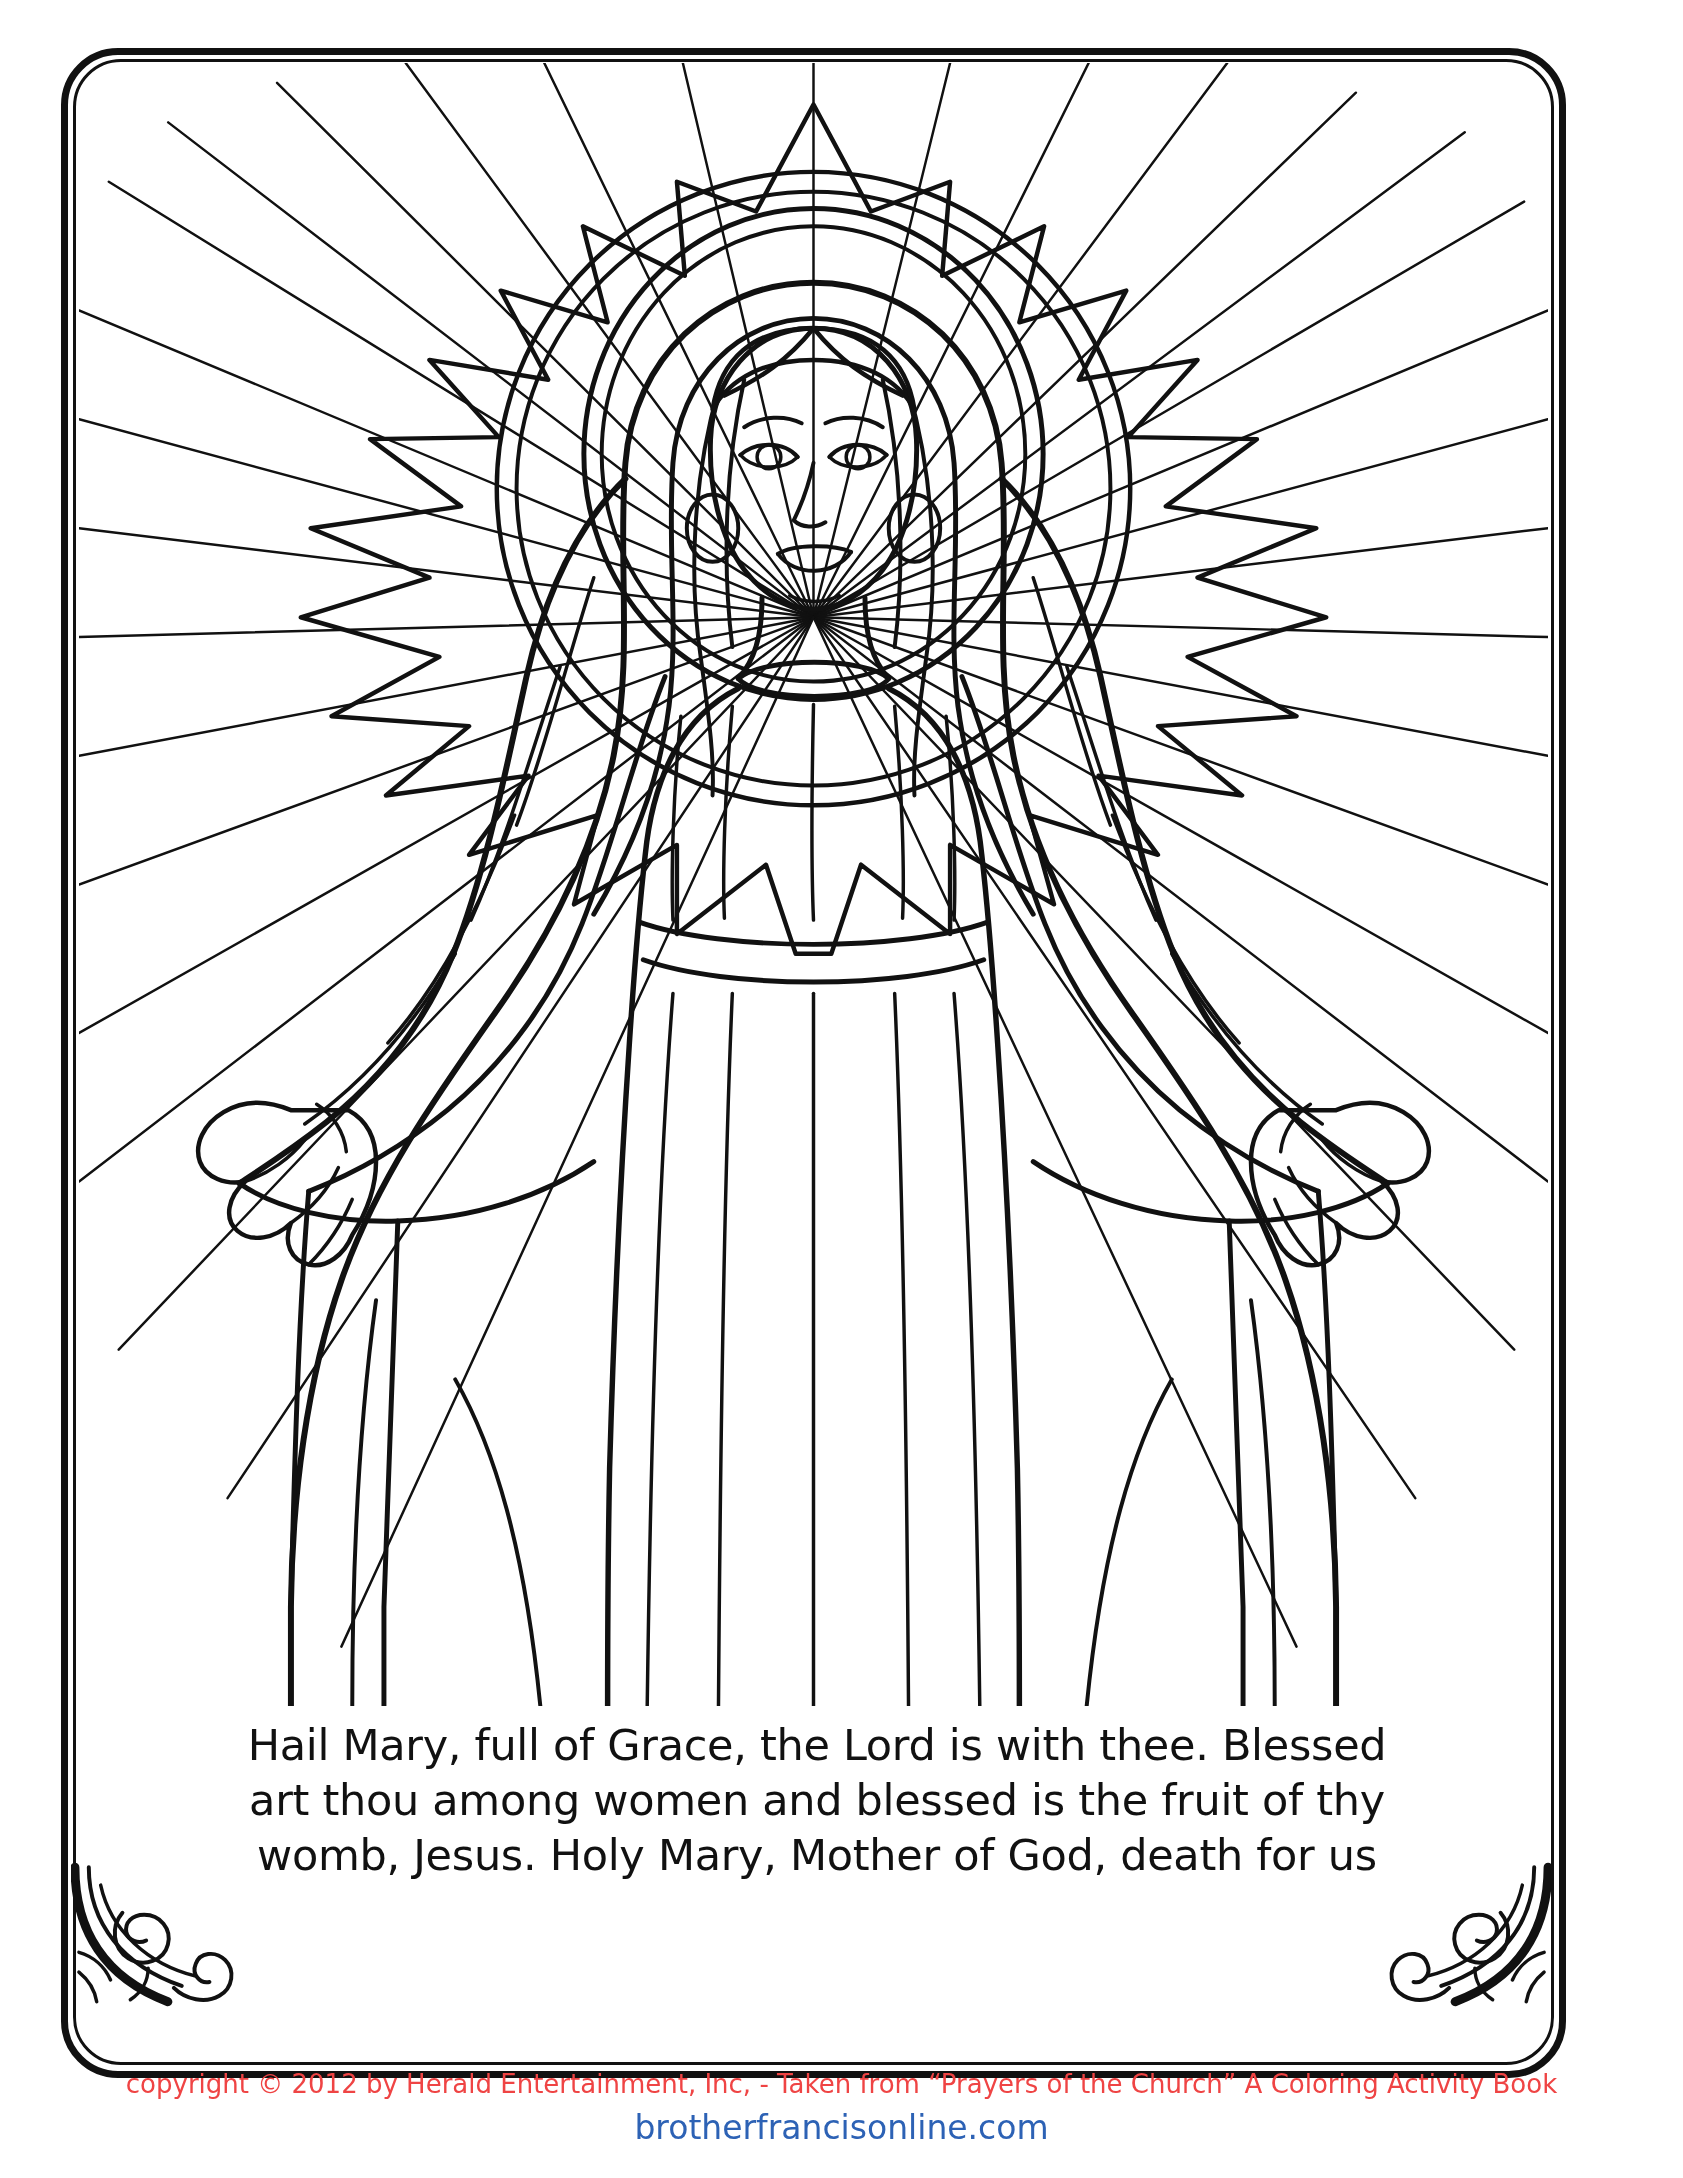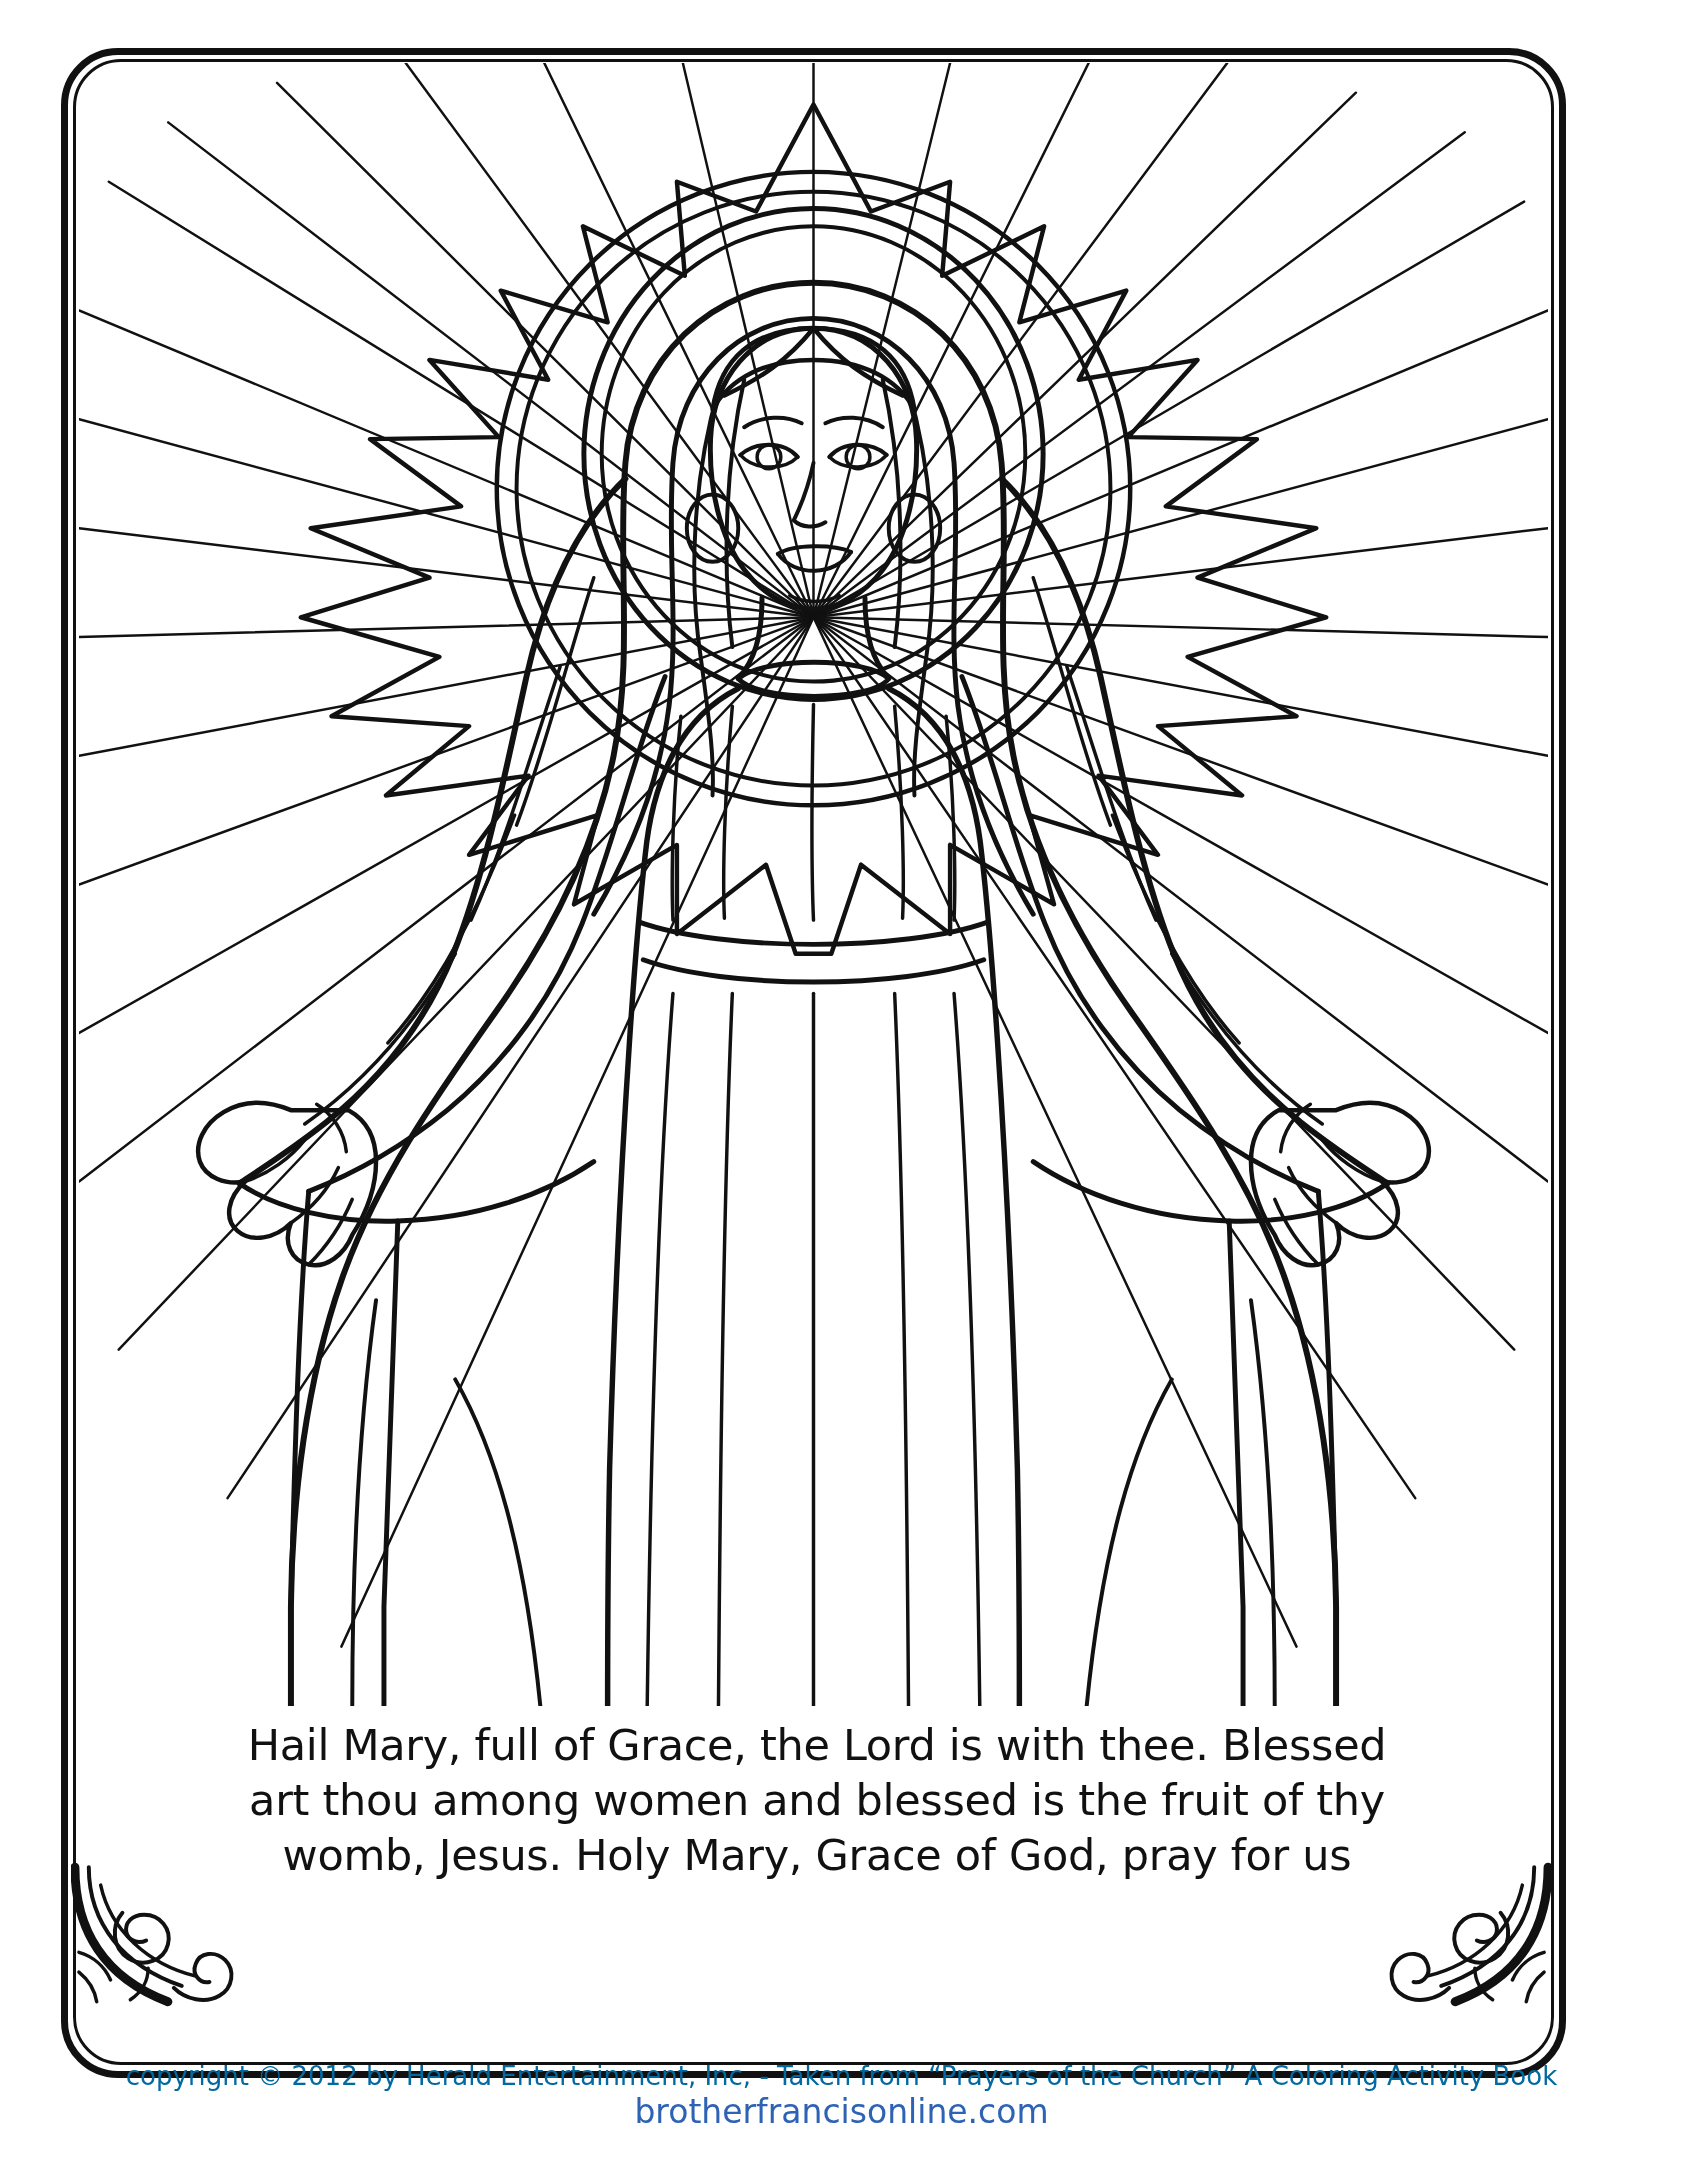--- a/index.html
+++ b/index.html
@@ -99,22 +99,22 @@
     position: absolute;
     left: 0;
     top: 2059px;
     width: 1683px;
     text-align: center;
   }
   .copyright {
     font-family: "DejaVu Sans", sans-serif;
     font-size: 26px;
     line-height: 34px;
-    color: #0369a1;
-    margin: 0;
+    color: #ef4444;
+    margin: 8px;
   }
   .site-link {
     font-family: "DejaVu Sans", sans-serif;
     font-size: 33px;
     line-height: 34px;
     color: #2d62b5;
     text-decoration: none;
     display: inline-block;
     margin-top: 2px;
   }
@@ -393,21 +393,21 @@
           M 300 1250 C 282 1380 276 1520 276 1660
           M 1184 1250 C 1202 1380 1208 1520 1208 1660"></path>
 
       </g>
     </svg>
   </div>
 
   <div class="prayer-block">
     <p class="prayer-text">Hail Mary, full of Grace, the Lord is with thee. Blessed</p>
     <p class="prayer-text">art thou among women and blessed is the fruit of thy</p>
-    <p class="prayer-text">womb, Jesus. Holy Mary, Grace of God, pray for us</p>
+    <p class="prayer-text">womb, Jesus. Holy Mary, Mother of God, death for us</p>
   </div>
 
   <div class="corner corner-bl">
     <svg width="178" height="149" viewBox="0 0 180 150">
       <g fill="none" stroke="#111111" stroke-width="4" stroke-linecap="round">
         <path d="M 4 6 C 4 70 34 118 98 142" stroke-width="9"></path>
         <path d="M 18 6 C 18 64 54 106 112 126" stroke-width="4"></path>
         <path d="M 30 24 C 40 70 78 104 126 116" stroke-width="3.5"></path>
         <path d="M 52 52 C 40 66 42 88 58 98 C 74 108 94 100 98 84
                  C 102 68 90 54 74 54 C 62 54 54 62 56 72

